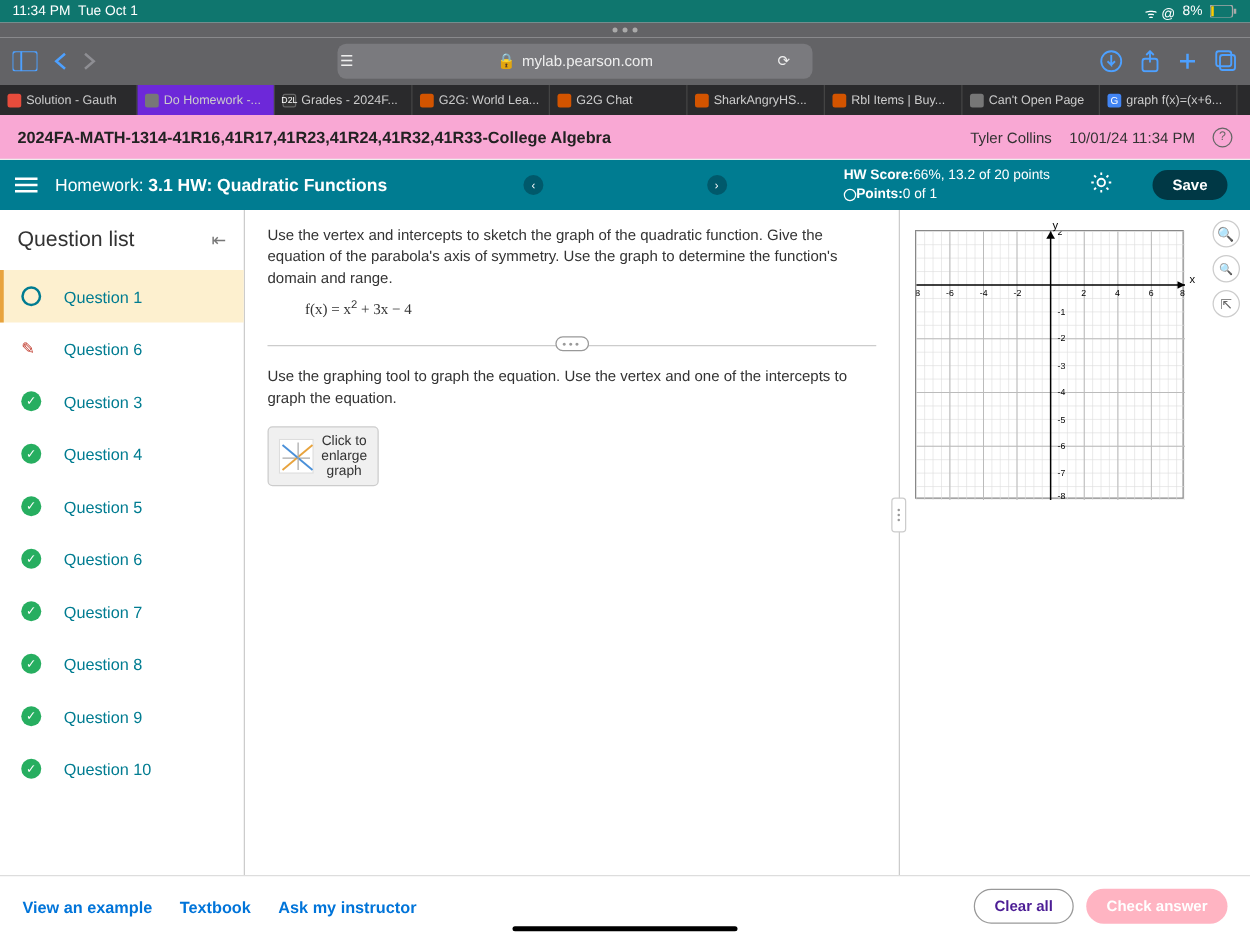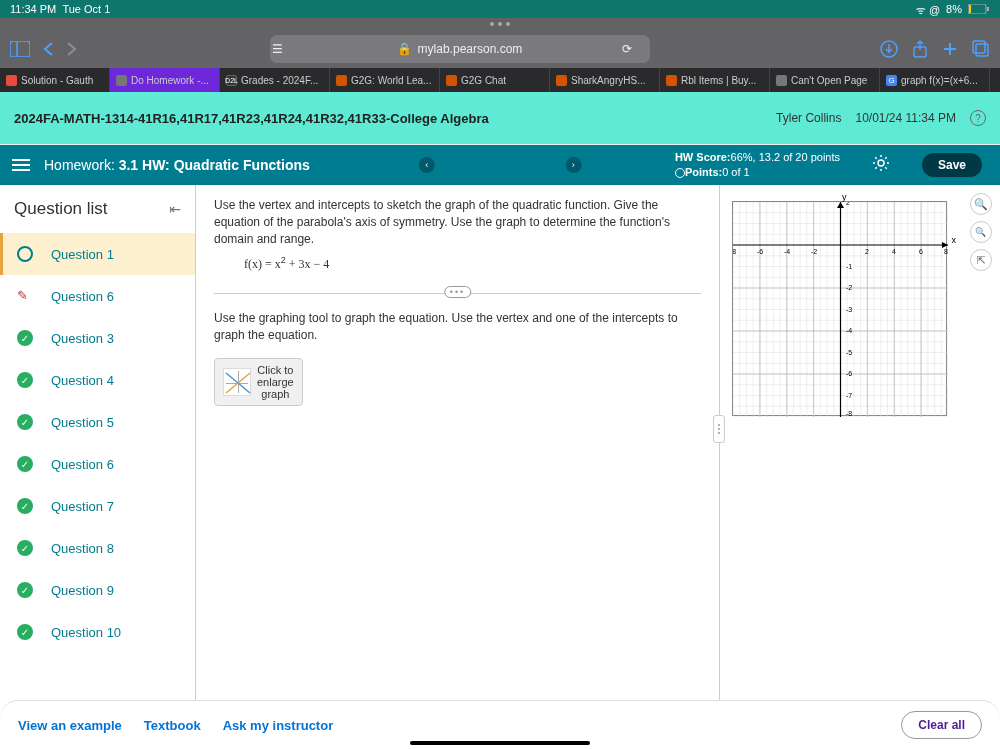--- a/index.html
+++ b/index.html
@@ -25,21 +25,21 @@
 .browser-tabs { height: 24px; background: #2a2a2c; display: flex; font-size: 10px; color: #ccc; }
 .browser-tabs .tab { flex: 0 0 110px; display: flex; align-items: center; padding: 0 6px; gap: 4px; border-right: 1px solid #444; overflow: hidden; white-space: nowrap; }
 .browser-tabs .tab .fav { width: 11px; height: 11px; border-radius: 2px; flex-shrink: 0; }
 .fav-red { background: #e74c3c; }
 .fav-gray { background: #777; }
 .fav-dark { background: #333; border: 1px solid #666; }
 .fav-orange { background: #d35400; }
 .fav-blue { background: #4285f4; border-radius: 50%; }
 
 
-.course-header { height: 53px; background: #5eead4; display: flex; align-items: center; justify-content: space-between; padding: 0 14px; font-size: 13px; border-bottom: 1px solid #eee; }
+.course-header { height: 36px; background: #f9a8d4; display: flex; align-items: center; justify-content: space-between; padding: 0 14px; font-size: 13px; border-bottom: 1px solid #eee; }
 .course-header .left { font-weight: 600; color: #222; }
 .course-header .right { display: flex; align-items: center; gap: 14px; color: #333; font-size: 12px; }
 .help-icon { width: 16px; height: 16px; border: 1.2px solid #666; border-radius: 50%; display: flex; align-items: center; justify-content: center; font-size: 10px; color: #666; }
 
 
 .hw-bar { height: 40px; background: #007C91; color: #fff; display: flex; align-items: center; padding: 0 12px; position: relative; }
 .hw-bar .menu-icon { width: 18px; display: flex; flex-direction: column; gap: 3px; margin-right: 14px; }
 .hw-bar .menu-icon span { height: 2px; background: #fff; }
 .hw-bar .title { font-size: 14px; }
 .hw-bar .title .bold { font-weight: 700; }
@@ -90,21 +90,21 @@
 
 
 .graph-panel { width: 280px; padding: 12px; position: relative; }
 .graph-tools { position: absolute; right: 8px; top: 8px; display: flex; flex-direction: column; gap: 6px; }
 .graph-tools .tool { width: 22px; height: 22px; border: 1px solid #ccc; border-radius: 50%; display: flex; align-items: center; justify-content: center; font-size: 11px; color: #666; cursor: pointer; background: #fff; }
 .graph-box { width: 215px; height: 215px; border: 1px solid #888; position: relative; margin-top: 4px; }
 .grid-lines { position: absolute; inset: 0; }
 .axis-label { position: absolute; font-size: 9px; color: #000; }
 
 
-.footer { position: absolute; bottom: 0; left: 0; right: 0; height: 49px; border-top: 1px solid #ddd; background: #fff; display: flex; align-items: center; justify-content: space-between; padding: 0 18px; border-radius: 18px; }
+.footer { position: absolute; bottom: 0; left: 0; right: 0; height: 49px; border-top: 1px solid #ddd; background: #fff; display: flex; align-items: center; justify-content: space-between; padding: 0 18px; }
 .footer .links { display: flex; gap: 22px; font-size: 13px; font-weight: 600; color: #0074D9; }
 .footer .links span { cursor: pointer; }
 .footer .actions { display: flex; gap: 10px; }
 .footer .clear { background: #fff; border: 1.5px solid #999; border-radius: 16px; padding: 6px 16px; font-size: 12px; font-weight: 600; color: #4c1d95; cursor: pointer; }
 .footer .check { background: #ffb4c2; border: none; border-radius: 16px; padding: 6px 16px; font-size: 12px; font-weight: 600; color: #fff; cursor: pointer; }
 
 
 .home-ind { position: absolute; bottom: 4px; left: 50%; transform: translateX(-50%); width: 180px; height: 4px; background: #000; border-radius: 3px; }
 </style>
 </head>
@@ -450,16 +450,17 @@
 </div>
 
 <div class="footer">
   <div class="links">
     <span>View an example</span>
     <span>Textbook</span>
     <span>Ask my instructor</span>
   </div>
   <div class="actions">
     <button class="clear">Clear all</button>
+    <button class="check">Check answer</button>
   </div>
 </div>
 
 <div class="home-ind"></div>
 
 </body></html>

